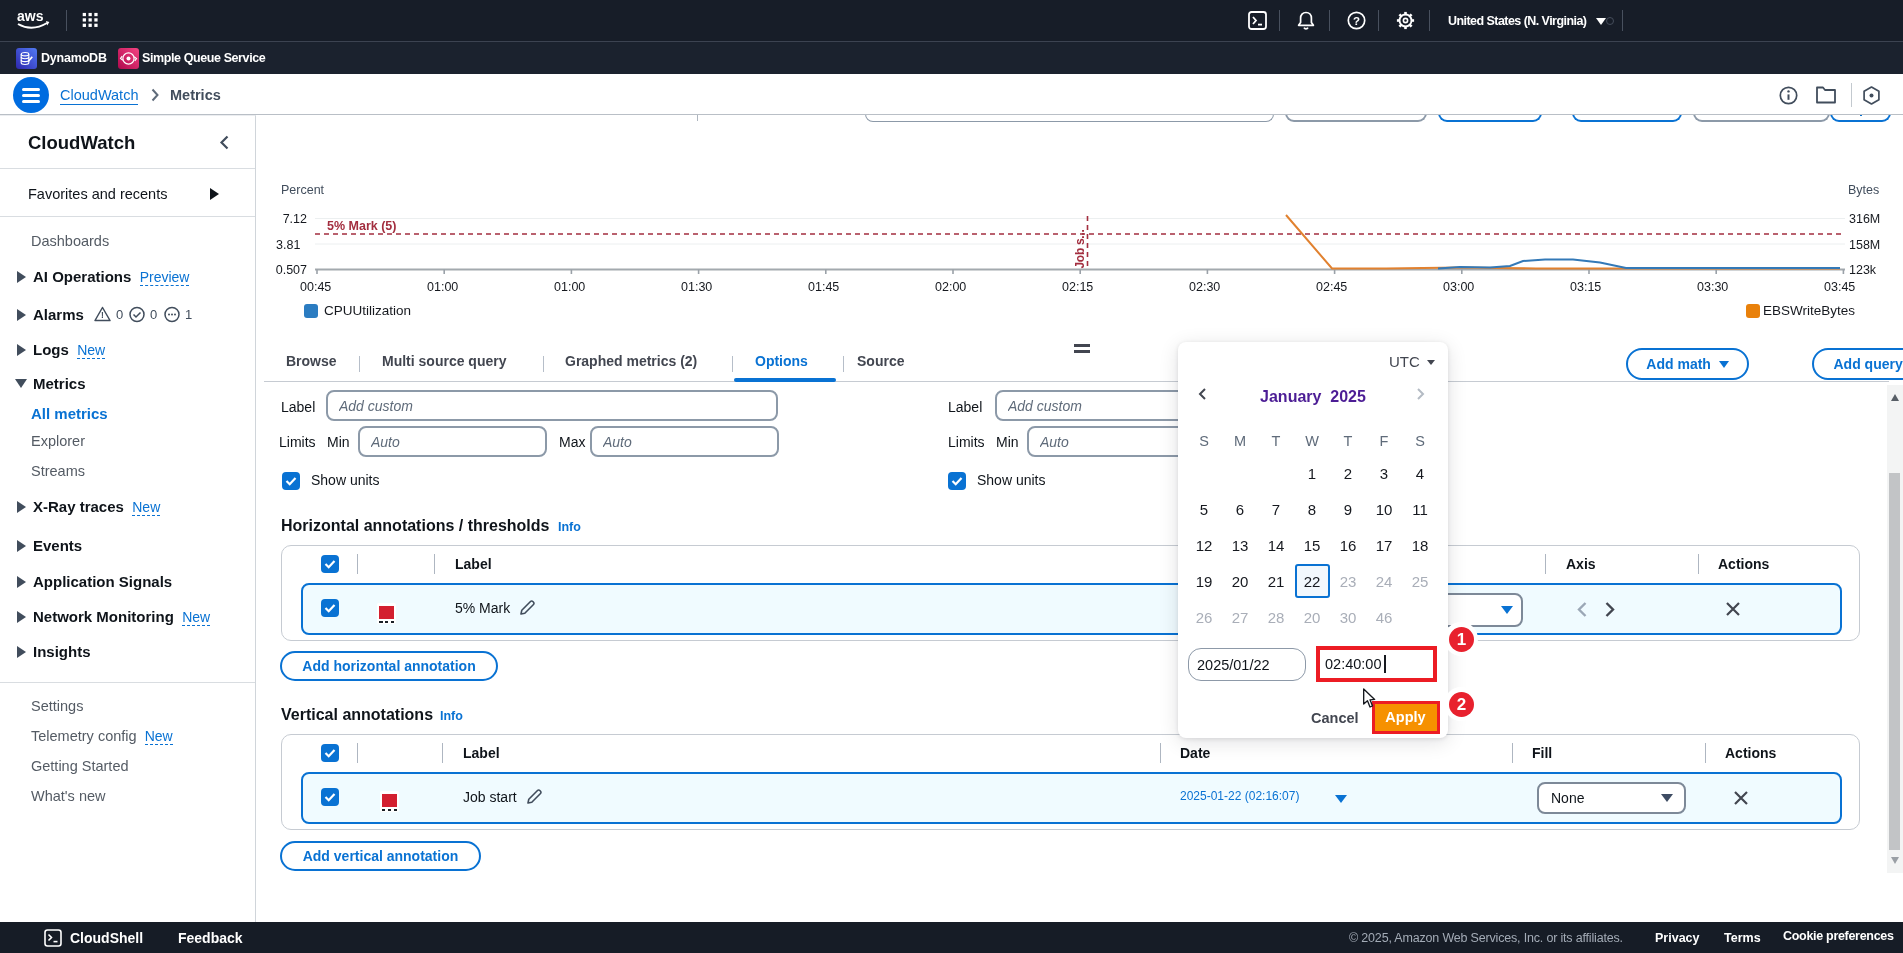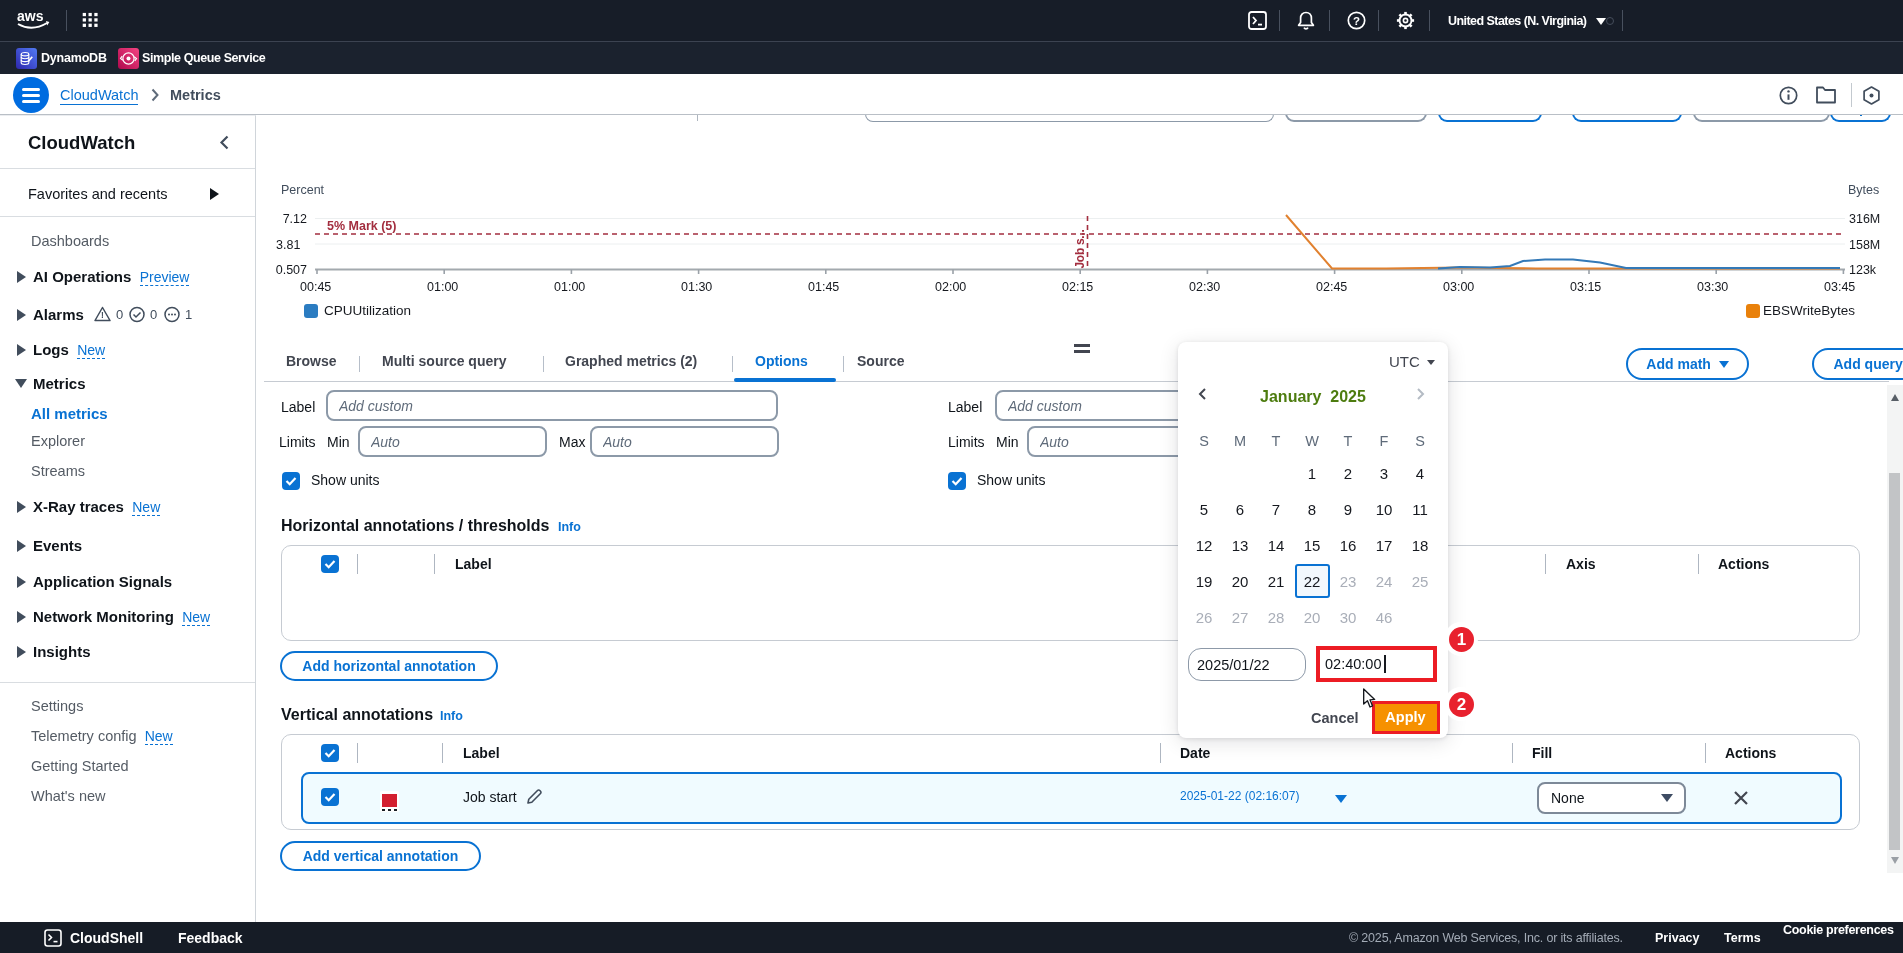--- a/index.html
+++ b/index.html
@@ -214,21 +214,21 @@
     <svg class="abs" style="left:44px;top:7px" width="18" height="18" viewBox="0 0 18 18">
         <rect x="1" y="1" width="16" height="16" rx="2.5" stroke="#fff" stroke-width="1.6" fill="none"></rect>
         <path d="M4.5 5.5 l3 3 -3 3" stroke="#fff" stroke-width="1.6" fill="none"></path>
         <line x1="9.5" y1="12.6" x2="13.5" y2="12.6" stroke="#fff" stroke-width="1.6"></line>
       </svg>
     <span class="abs" style="left:70px;top:8px;font-size:14px;font-weight:bold;color:#fff;">CloudShell</span>
     <span class="abs" style="left:178px;top:8px;font-size:14px;font-weight:bold;color:#fff;">Feedback</span>
     <span class="abs" style="left:1349px;top:9px;font-size:12.5px;letter-spacing:-0.18px;color:#a3abb6;">© 2025, Amazon Web Services, Inc. or its affiliates.</span>
     <span class="abs" style="left:1655px;top:9px;font-size:12.5px;font-weight:bold;color:#fff;">Privacy</span>
     <span class="abs" style="left:1724px;top:9px;font-size:12.5px;font-weight:bold;color:#fff;">Terms</span>
-    <span class="abs" style="left:1783px;top:1px;font-size:12.5px;letter-spacing:-0.3px;color:#fff;font-weight:bold;">Cookie preferences</span>
+    <span class="abs" style="left:1783px;top:7px;font-size:12.5px;letter-spacing:-0.3px;color:#fff;font-weight:bold;">Cookie preferences</span>
   </div>
 
   <div id="content" class="abs" style="left:256px;top:74px;width:1631px;height:848px;background:#fff;overflow:visible;">
 
     <div class="abs" style="left:441px;top:41px;width:1px;height:6px;background:#aeb6bf;"></div>
     <div class="abs" style="left:609px;top:33px;width:409px;height:15px;border:1.5px solid #8c99a8;border-top:none;border-radius:0 0 8px 8px;background:#fff;"></div>
     <div class="abs" style="left:1029px;top:33px;width:142px;height:15px;border:2px solid #8c99a8;border-top:none;border-radius:0 0 9px 9px;background:#fff;"></div>
     <div class="abs" style="left:1182px;top:33px;width:104px;height:15px;border:2px solid #0972d3;border-top:none;border-radius:0 0 9px 9px;background:#fff;"></div>
     <div class="abs" style="left:1316px;top:33px;width:110px;height:15px;border:2px solid #0972d3;border-top:none;border-radius:0 0 9px 9px;background:#fff;"></div>
     <div class="abs" style="left:1437px;top:33px;width:137px;height:15px;border:2px solid #8c99a8;border-top:none;border-radius:0 0 9px 9px;background:#fff;"></div>
@@ -338,20 +338,46 @@
           </svg>
         </div>
       <div class="vdiv" style="left:75px;top:8px;height:20px;"></div>
       <div class="vdiv" style="left:152px;top:8px;height:20px;"></div>
       <span class="abs thead" style="left:173px;top:10px;">Label</span>
       <div class="vdiv" style="left:1263px;top:8px;height:20px;"></div>
       <span class="abs thead" style="left:1284px;top:10px;">Axis</span>
       <div class="vdiv" style="left:1416px;top:8px;height:20px;"></div>
       <span class="abs thead" style="left:1436px;top:10px;">Actions</span>
     </div>
+    <div class="selrow" style="top:509px;">
+      <div class="cb" style="left:18px;top:14px;">
+          <svg width="14" height="14" viewBox="0 0 14 14">
+            <path d="M2.5 7 l3.2 3.2 L11.5 4" stroke="#fff" stroke-width="2.2" fill="none"></path>
+          </svg>
+        </div>
+      <div class="abs" style="left:74px;top:18px;width:19px;height:21px;background:#fff;border-radius:2px;"></div>
+      <div class="swatch" style="left:76px;top:21px;"></div>
+      <div class="swdash" style="left:76px;top:36px;"></div>
+      <span class="abs" style="left:152px;top:15px;font-size:14px;color:#0f141a;">5% Mark</span>
+      <svg class="abs" style="left:216px;top:14px" width="17" height="17" viewBox="0 0 17 17">
+          <path d="M2 15 l.8-3.8 L11.5 2.5 a1.6 1.6 0 0 1 2.3 0 l.7 .7 a1.6 1.6 0 0 1 0 2.3 L5.8 14.2 z" stroke="#414d5c" stroke-width="1.6" fill="none" stroke-linejoin="round"></path>
+        </svg>
+      <div class="abs" style="left:1077px;top:8px;width:143px;height:34px;border:2px solid #7d8998;border-radius:8px;background:#fff;">
+        <div class="abs" style="left:119px;top:11px;width:0;height:0;border-top:8px solid #0972d3;border-left:6px solid transparent;border-right:6px solid transparent;"></div>
+      </div>
+      <svg class="abs" style="left:1273px;top:16px" width="12" height="17" viewBox="0 0 12 17">
+          <path d="M9.5 2 l-6.5 6.5 6.5 6.5" stroke="#9ba7b6" stroke-width="2.4" fill="none"></path>
+        </svg>
+      <svg class="abs" style="left:1301px;top:16px" width="12" height="17" viewBox="0 0 12 17">
+          <path d="M2.5 2 l6.5 6.5 -6.5 6.5" stroke="#424650" stroke-width="2.4" fill="none"></path>
+        </svg>
+      <svg class="abs" style="left:1422px;top:16px" width="16" height="16" viewBox="0 0 16 16">
+          <path d="M2 2 L14 14 M14 2 L2 14" stroke="#424650" stroke-width="2.2"></path>
+        </svg>
+    </div>
     <div class="btn-o" style="left:24px;top:577px;width:218px;height:30px;line-height:27px;">Add horizontal annotation</div>
 
     <span class="abs" style="left:25px;top:632px;font-size:16px;font-weight:bold;color:#0f141a;">Vertical annotations</span>
     <span class="abs" style="left:184px;top:635px;font-size:12.5px;font-weight:bold;color:#0972d3;">Info</span>
     <div class="tbl" style="top:660px;height:96px;">
       <div class="cb" style="left:39px;top:9px;">
           <svg width="14" height="14" viewBox="0 0 14 14">
             <path d="M2.5 7 l3.2 3.2 L11.5 4" stroke="#fff" stroke-width="2.2" fill="none"></path>
           </svg>
         </div>
@@ -390,21 +416,21 @@
     </div>
     <div class="btn-o" style="left:24px;top:767px;width:201px;height:30px;line-height:27px;">Add vertical annotation</div>
   </div>
 
   <div class="abs" style="left:1178px;top:342px;width:270px;height:396px;background:#fff;border-radius:8px;box-shadow:0 4px 20px rgba(0,7,22,.12), 0 1px 4px rgba(0,7,22,.1);z-index:50;">
     <span class="abs" style="left:211px;top:11px;font-size:15px;color:#424650;">UTC</span>
     <div class="abs" style="left:249px;top:18px;width:0;height:0;border-top:5px solid #424650;border-left:4px solid transparent;border-right:4px solid transparent;"></div>
     <svg class="abs" style="left:19px;top:45px" width="10" height="14" viewBox="0 0 10 14">
         <path d="M8 2 L3 7 l5 5" stroke="#424650" stroke-width="2" fill="none"></path>
       </svg>
-    <span class="abs" style="left:0;top:46px;width:270px;text-align:center;font-size:16px;font-weight:bold;color:#4d7c0f;">January&nbsp; 2025</span>
+    <span class="abs" style="left:0;top:46px;width:270px;text-align:center;font-size:16px;font-weight:bold;color:#4c1d95;">January&nbsp; 2025</span>
     <svg class="abs" style="left:238px;top:45px" width="10" height="14" viewBox="0 0 10 14">
         <path d="M2 2 l5 5 -5 5" stroke="#b4bbc4" stroke-width="2" fill="none"></path>
       </svg>
     <span class="abs" style="left:8px;top:91px;width:36px;text-align:center;font-size:14.5px;color:#5f6b7a;">S</span>
       <span class="abs" style="left:44px;top:91px;width:36px;text-align:center;font-size:14.5px;color:#5f6b7a;">M</span>
       <span class="abs" style="left:80px;top:91px;width:36px;text-align:center;font-size:14.5px;color:#5f6b7a;">T</span>
       <span class="abs" style="left:116px;top:91px;width:36px;text-align:center;font-size:14.5px;color:#5f6b7a;">W</span>
       <span class="abs" style="left:152px;top:91px;width:36px;text-align:center;font-size:14.5px;color:#5f6b7a;">T</span>
       <span class="abs" style="left:188px;top:91px;width:36px;text-align:center;font-size:14.5px;color:#5f6b7a;">F</span>
       <span class="abs" style="left:224px;top:91px;width:36px;text-align:center;font-size:14.5px;color:#5f6b7a;">S</span>

